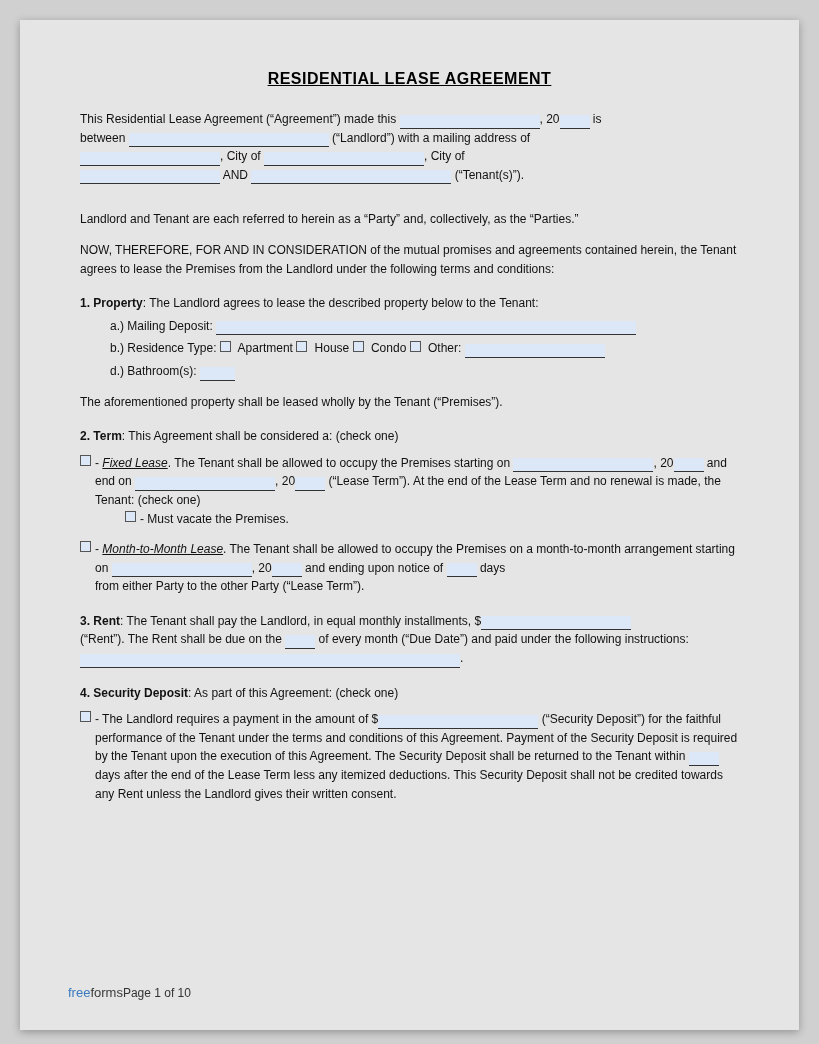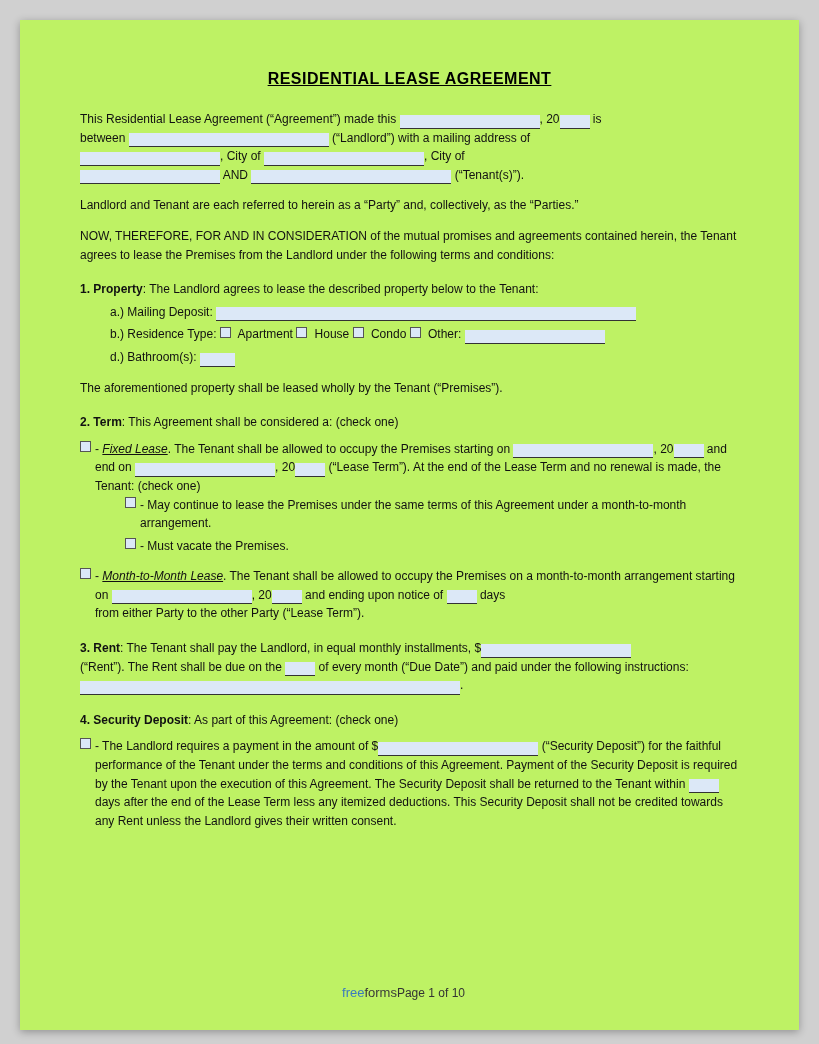--- a/index.html
+++ b/index.html
@@ -6,21 +6,21 @@
     body {
       background: #d0d0d0;
       display: flex;
       justify-content: center;
       align-items: flex-start;
       min-height: 100vh;
       padding: 20px;
       font-family: Arial, sans-serif;
     }
     .page {
-      background: #bef264;
+      background: #e5e5e5;
       width: 780px;
       min-height: 1010px;
       padding: 50px 60px 40px 60px;
       position: relative;
       box-shadow: 0 2px 8px rgba(0,0,0,0.3);
     }
     .title {
       text-align: center;
       font-weight: bold;
       font-size: 16px;
@@ -45,21 +45,21 @@
     .inline-field.medium { min-width: 140px; }
     .inline-field.xshort { min-width: 30px; }
     .inline-field.mailing { min-width: 420px; }
     .inline-field.city { min-width: 160px; }
     .inline-field.state-area { min-width: 140px; }
     .inline-field.tenant { min-width: 200px; }
     .inline-field.rent { min-width: 150px; }
     .inline-field.instructions { min-width: 380px; }
     .inline-field.secdeposit { min-width: 160px; }
     .paragraph {
-      margin-bottom: 12px;
+      margin-bottom: 26px;
     }
     .section-heading {
       font-weight: bold;
     }
     .indent-a {
       margin-left: 30px;
       margin-bottom: 4px;
     }
     .checkbox-item {
       display: flex;
@@ -85,21 +85,21 @@
       display: flex;
       align-items: flex-start;
       margin-bottom: 4px;
     }
     .footer {
       position: absolute;
       bottom: 30px;
       left: 48px;
       right: 60px;
       display: flex;
-      justify-content: center;
+      justify-content: flex-start;
       align-items: flex-end;
     }
     .freeforms {
       font-size: 13px;
     }
     .freeforms .free {
       color: #3a7abf;
       font-weight: normal;
     }
     .freeforms .forms {
@@ -186,24 +186,20 @@
   <div class="checkbox-item body-text mb8">
     <span class="checkbox"></span>
     <span>
       <span>- </span><span class="italic-underline">Fixed Lease</span><span>. The Tenant shall be allowed to occupy the Premises starting on</span>
       <span class="inline-field medium"></span><span>, 20</span><span class="inline-field xshort"></span>
       <span>and end on</span>
       <span class="inline-field medium"></span><span>, 20</span><span class="inline-field xshort"></span>
       <span>(“Lease Term”). At the end of the Lease Term and no renewal is made, the Tenant: (check one)</span>
       <div class="sub-checkbox body-text">
         <span class="checkbox"></span>
-        <span>- May continue to lease the Premises under the same terms of this Agreement under a month-to-month arrangement.</span>
-      </div>
-      <div class="sub-checkbox body-text">
-        <span class="checkbox"></span>
         <span>- Must vacate the Premises.</span>
       </div>
     </span>
   </div>
 
   <div class="checkbox-item body-text mb16">
     <span class="checkbox"></span>
     <span>
       <span>- </span><span class="italic-underline">Month-to-Month Lease</span><span>. The Tenant shall be allowed to occupy the Premises on a month-to-month arrangement starting on</span>
       <span class="inline-field medium"></span><span>, 20</span><span class="inline-field xshort"></span>

